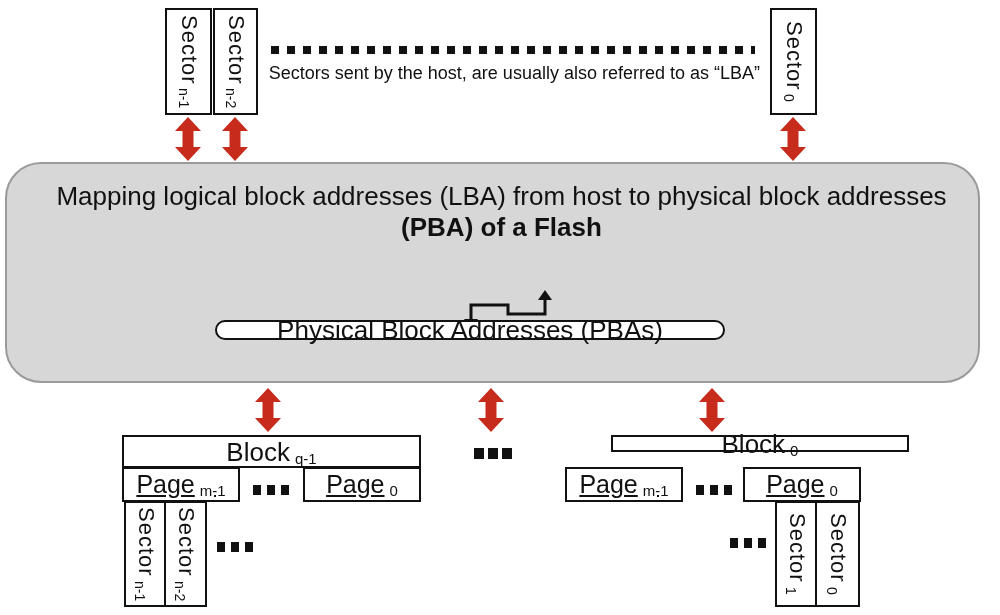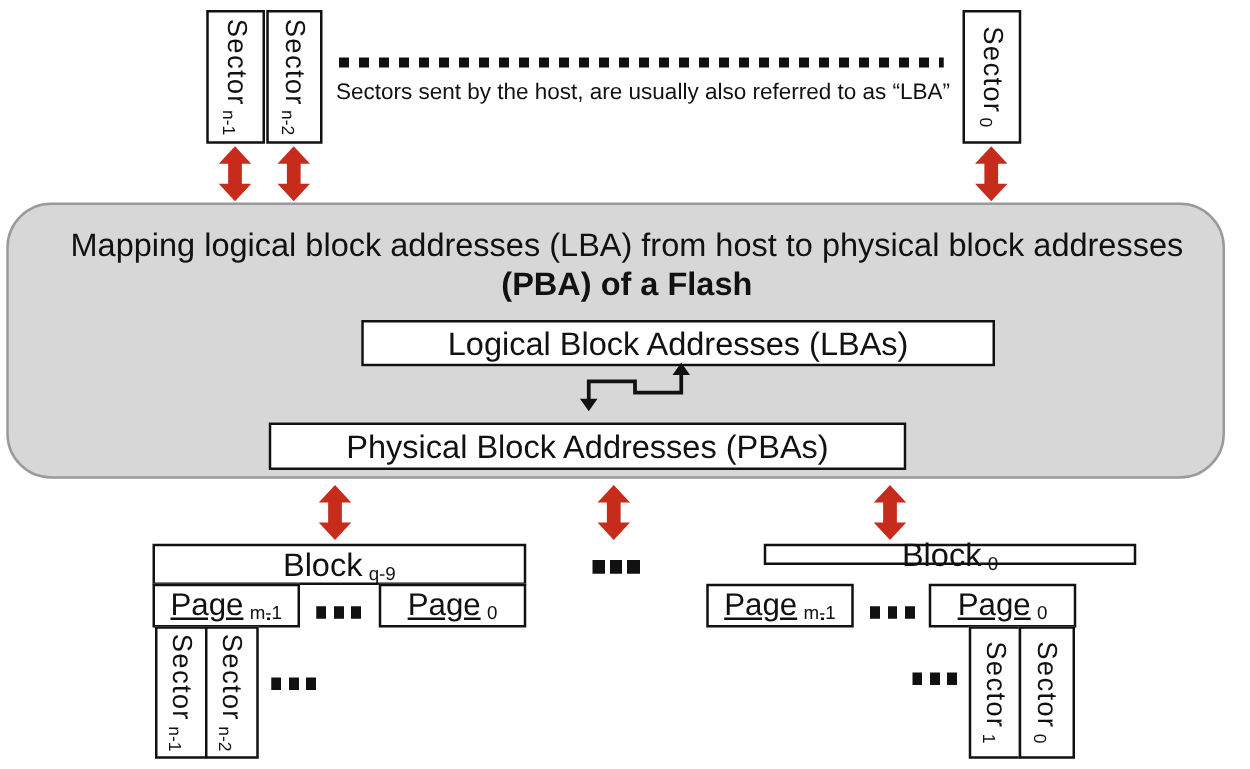--- a/index.html
+++ b/index.html
@@ -60,54 +60,51 @@
   <div class="abs" style="left:780px;top:117px;">
     <svg width="26" height="44" viewBox="0 0 26 44">
         <polygon points="13,0 26,14 18.5,14 18.5,30 26,30 13,44 0,30 7.5,30 7.5,14 0,14" style="fill:var(--red)"></polygon>
       </svg>
   </div>
 
   <div class="abs" id="panel"></div>
   <div class="abs title" style="top:181px;">Mapping logical block addresses (LBA) from host to physical block addresses</div>
   <div class="abs title" style="top:212px;font-weight:bold;">(PBA) of a Flash</div>
 
-  <div class="abs wbox" style="left:289px;top:256px;width:507px;height:37px;">
-    <span class="hlabel">Logical Block Addresses (LBAs)</span>
-  </div>
 
   <div class="abs" style="left:455px;top:288px;">
     <svg width="106" height="42" viewBox="0 0 106 42">
       <polyline points="16,33 16,17 53,17 53,26 90,26 90,10" fill="none" stroke="var(--ink,#111)" stroke-width="3"></polyline>
       <polygon points="9,31 23,31 16,41" style="fill:var(--ink,#111)"></polygon>
       <polygon points="83,12 97,12 90,2" style="fill:var(--ink,#111)"></polygon>
     </svg>
   </div>
 
-  <div class="abs wbox" style="left:215px;top:338px;width:510px;height:38px;">
+  <div class="abs wbox" style="left:215px;top:320px;width:510px;height:20px;border-radius:11px;">
     <span class="hlabel">Physical Block Addresses (PBAs)</span>
   </div>
 
   <div class="abs" style="left:255px;top:388px;">
     <svg width="26" height="44" viewBox="0 0 26 44">
         <polygon points="13,0 26,14 18.5,14 18.5,30 26,30 13,44 0,30 7.5,30 7.5,14 0,14" style="fill:var(--red)"></polygon>
       </svg>
   </div>
   <div class="abs" style="left:478px;top:388px;">
     <svg width="26" height="44" viewBox="0 0 26 44">
         <polygon points="13,0 26,14 18.5,14 18.5,30 26,30 13,44 0,30 7.5,30 7.5,14 0,14" style="fill:var(--red)"></polygon>
       </svg>
   </div>
   <div class="abs" style="left:699px;top:388px;">
     <svg width="26" height="44" viewBox="0 0 26 44">
         <polygon points="13,0 26,14 18.5,14 18.5,30 26,30 13,44 0,30 7.5,30 7.5,14 0,14" style="fill:var(--red)"></polygon>
       </svg>
   </div>
 
   <div class="abs wbox" style="left:122px;top:435px;width:299px;height:33px;">
-    <span class="hlabel"><span>Block</span><span class="hsub">q-9</span></span>
+    <span class="hlabel"><span>Block</span><span class="hsub">q-1</span></span>
   </div>
   <div class="abs wbox" style="left:122px;top:467px;width:118px;height:35px;">
     <span class="hlabel pagelabel"><span>Page</span><span class="hsub">m-1</span></span>
   </div>
   <div class="abs wbox" style="left:303px;top:467px;width:118px;height:35px;">
     <span class="hlabel pagelabel"><span>Page</span><span class="hsub">0</span></span>
   </div>
   <div class="abs dots dots-3sm" style="left:253px;top:485px;"></div>
 
   <div class="abs wbox vbox" style="left:124px;top:501px;width:42px;height:106px;">

